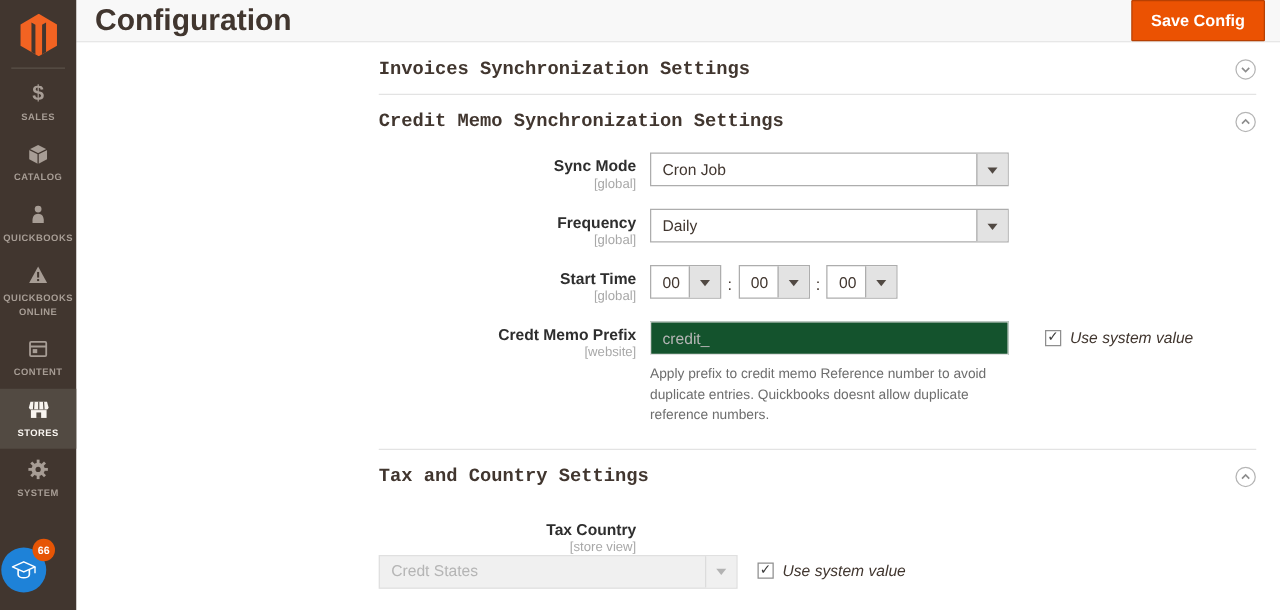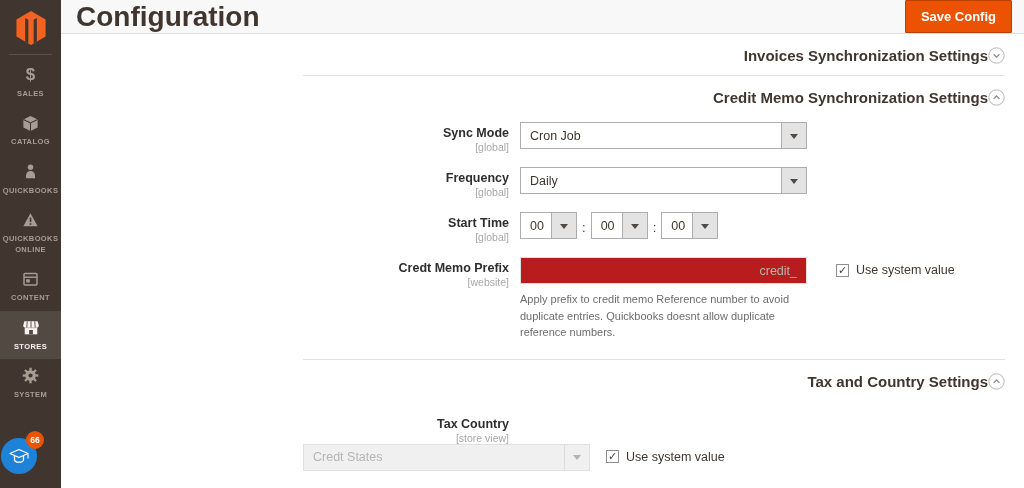--- a/index.html
+++ b/index.html
@@ -22,29 +22,29 @@
   .tutorial-circle { width:36px; height:36px; border-radius:50%; background:#1e82d8;
     display:flex; align-items:center; justify-content:center; cursor:pointer; }
   .tutorial-badge { position:absolute; top:-7px; right:-7px; width:18px; height:18px;
     border-radius:50%; background:#e65505; color:#fff; font-size:8.5px; font-weight:bold;
     display:flex; align-items:center; justify-content:center; }
 
   
   .main { flex:1; display:flex; flex-direction:column; }
   .topbar { height:52px; background:#f8f8f8; border-bottom:1px solid #e1e1e1;
     display:flex; align-items:center; justify-content:space-between; padding:0 12px 0 15px; }
-  .page-title { font-size:28px; color:#41362f; }
+  .page-title { font-size:24px; color:#41362f; }
   .save-btn { background:#eb5202; color:#fff; border:1px solid #b84002; font-size:13px;
     font-weight:bold; padding:8px 15px; border-radius:1px; cursor:pointer;
     font-family:inherit; }
 
   
   .content { flex:1; background:#fff; padding-left:242px; padding-right:19px; }
-  .section-header { display:flex; align-items:center; justify-content:flex-end;
-    padding:13px 0 11px; cursor:pointer; }
+  .section-header { display:flex; align-items:center; justify-content:space-between;
+    padding:13px 0 11px; cursor:pointer;font-family:Liberation Mono, monospace; }
   .section-title { font-size:15px; font-weight:bold; color:#41362f; }
   .hr { border:none; border-top:1px solid #e3e3e3; height:0; }
   .section-body { padding:5px 0 18px; }
   .form-row { display:flex; margin-bottom:14px; }
   .label-col { width:217px; text-align:right; padding-right:11px; padding-top:4px; flex-shrink:0; }
   .field-label { font-size:12.5px; font-weight:bold; color:#2e2e2e; }
   .scope { font-size:10.5px; color:#a8a8a8; margin-top:1px; }
   .control-col { display:flex; align-items:flex-start; }
 
   .select { display:flex; width:287px; height:27px; border:1px solid #adadad; background:#fff;
@@ -56,29 +56,29 @@
     display:flex; align-items:center; justify-content:center; }
   .tri-down { width:0; height:0; border:4px solid transparent; border-top:5px solid #514943;
     margin-top:5px; }
   .select.disabled { background:#f0f0f0; border-color:#e0e0e0; cursor:default; }
   .select.disabled .select-value { color:#b5b5b5; }
   .select.disabled .select-btn { background:#f0f0f0; border-left-color:#dcdcdc; }
   .select.disabled .tri-down { border-top-color:#b3b3b3; }
 
   .time-colon { font-size:13px; color:#41362f; margin:0 5px; align-self:center; }
 
-  .text-input { width:287px; height:27px; border:1px solid #e0e0e0; background:#b91c1c;
-    color:#b5b5b5; font-size:12.5px; padding:0 9px; font-family:inherit;text-align:right; }
+  .text-input { width:287px; height:27px; border:1px solid #e0e0e0; background:#14532d;
+    color:#b5b5b5; font-size:12.5px; padding:0 9px; font-family:inherit; }
   .note { margin-top:7px; font-size:11px; color:#6d6d6d; line-height:1.5; max-width:300px; }
 
   .syscheck { display:flex; align-items:center; margin-left:16px; padding-top:6px; cursor:pointer; }
   .checkbox { width:13px; height:13px; border:1px solid #8e8e8e; background:#fff;
     display:flex; align-items:center; justify-content:center; font-size:11px; color:#3a3a3a;
     line-height:13px; }
-  .syscheck-label { font-size:12.5px; color:#41362f; margin-left:7px; }
+  .syscheck-label { font-size:12.5px; color:#41362f; margin-left:7px;font-style:italic; }
 </style>
 </head>
 <body>
 
 <div class="app">
 
   <aside class="sidebar">
     <div class="logo-wrap">
       <svg width="30" height="34" viewBox="0 0 24 28">
         <path d="M12 0 L24 7 V21 L12 28 L0 21 V7 Z" fill="#f26322"></path>

